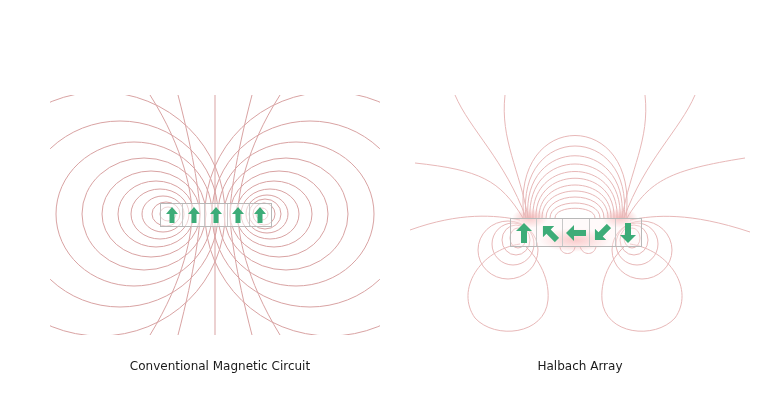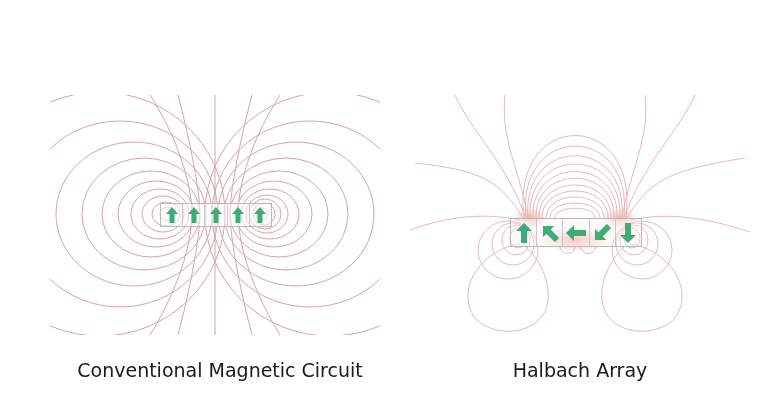--- a/index.html
+++ b/index.html
@@ -1,18 +1,18 @@
 <!DOCTYPE html>
 <html><head>
 <meta charset="utf-8">
 <style>
   html, body { margin: 0; padding: 0; background: #ffffff; }
   body { width: 768px; height: 417px; position: relative; overflow: hidden; font-family: "Liberation Sans", sans-serif; }
   .panel { position: absolute; }
-  .caption { position: absolute; font-size: 19px; color: #1a1a1a; text-align: center; white-space: nowrap; font-family: "DejaVu Sans", sans-serif; }
+  .caption { position: absolute; font-size: 12px; color: #1a1a1a; text-align: center; white-space: nowrap; font-family: "DejaVu Sans", sans-serif; }
   svg { position: absolute; left: 0; top: 0; }
 </style>
 </head>
 <body>
 
 <div class="panel" style="left:0;top:0;width:400px;height:417px;">
   <svg width="400" height="417" viewBox="0 0 400 417">
     <defs>
       <clipPath id="clipL">
           <rect x="50" y="95" width="330" height="240"></rect>

